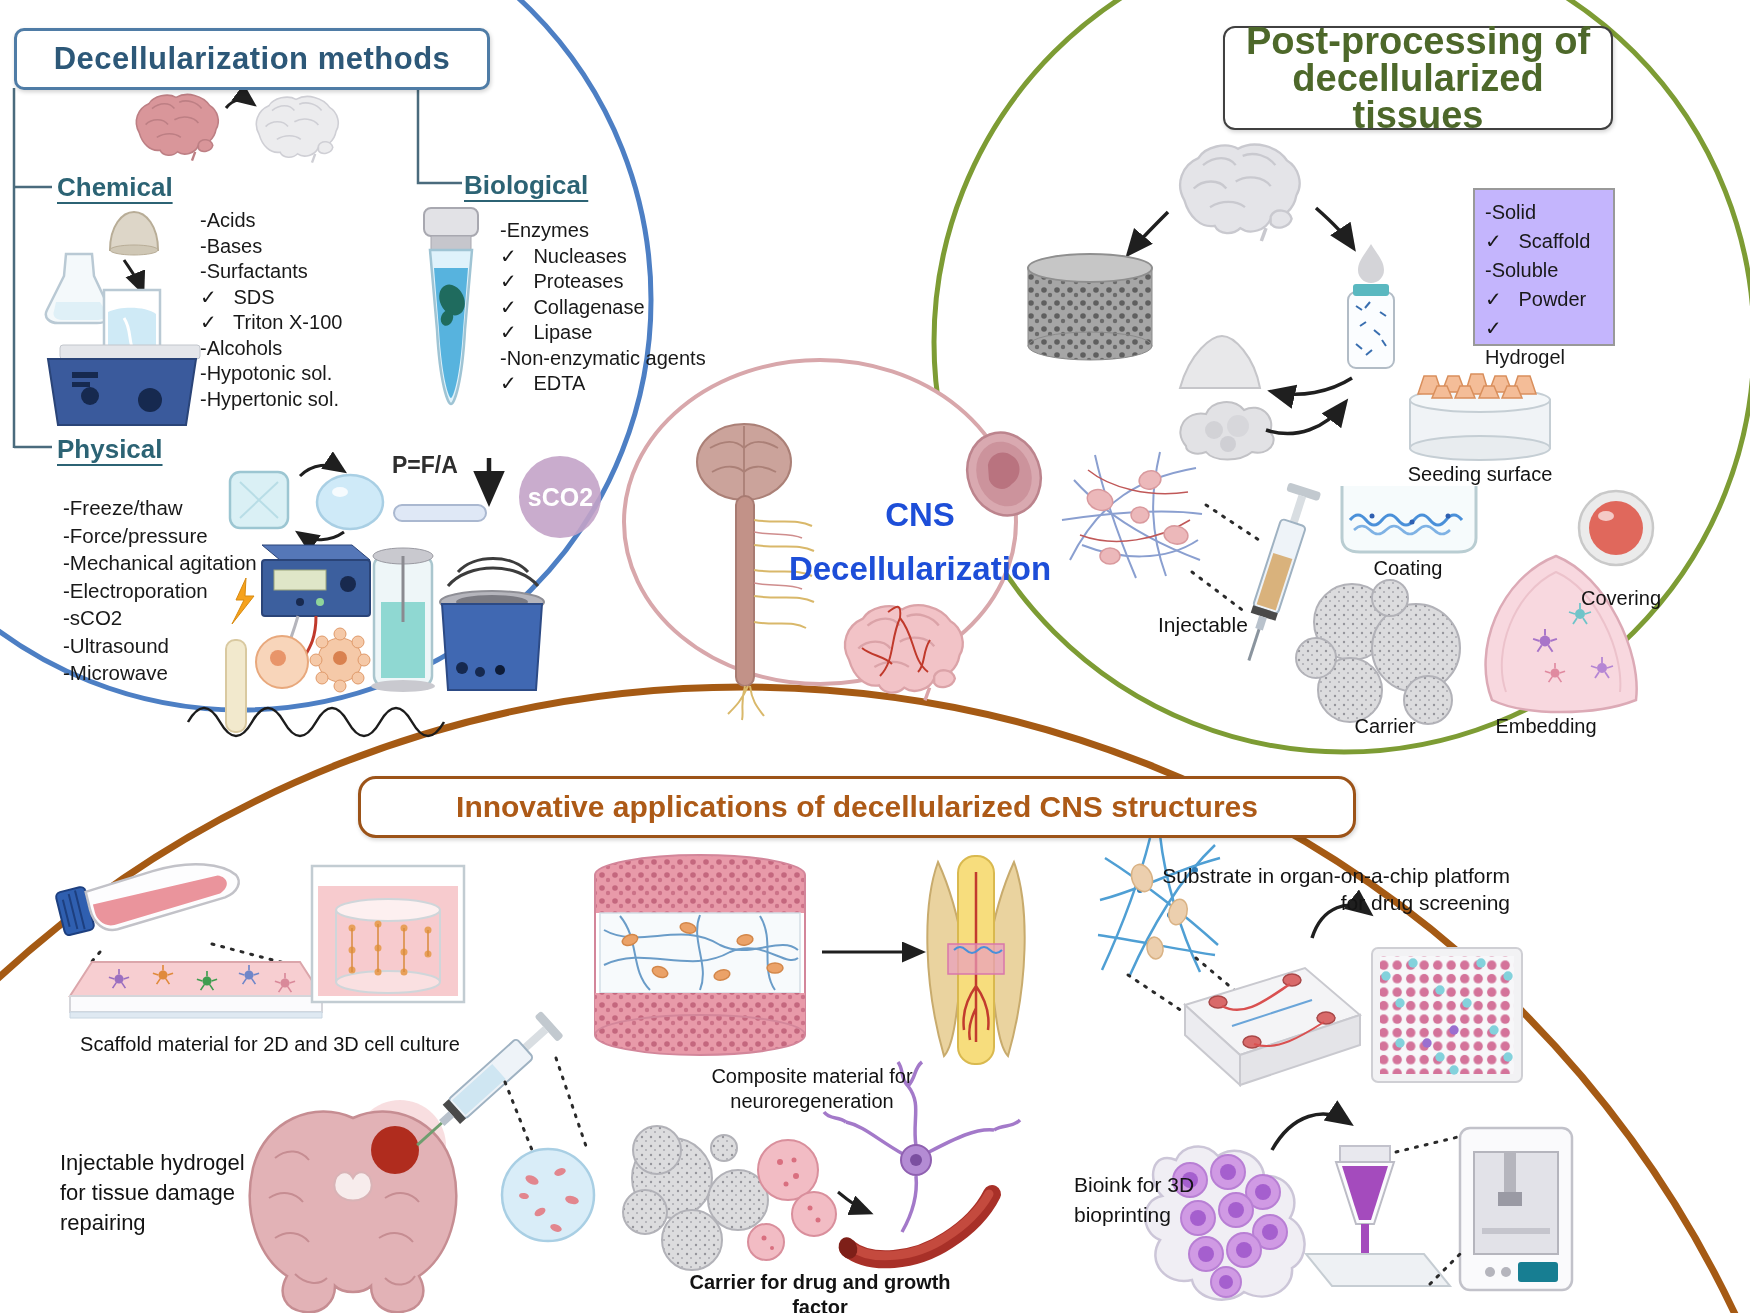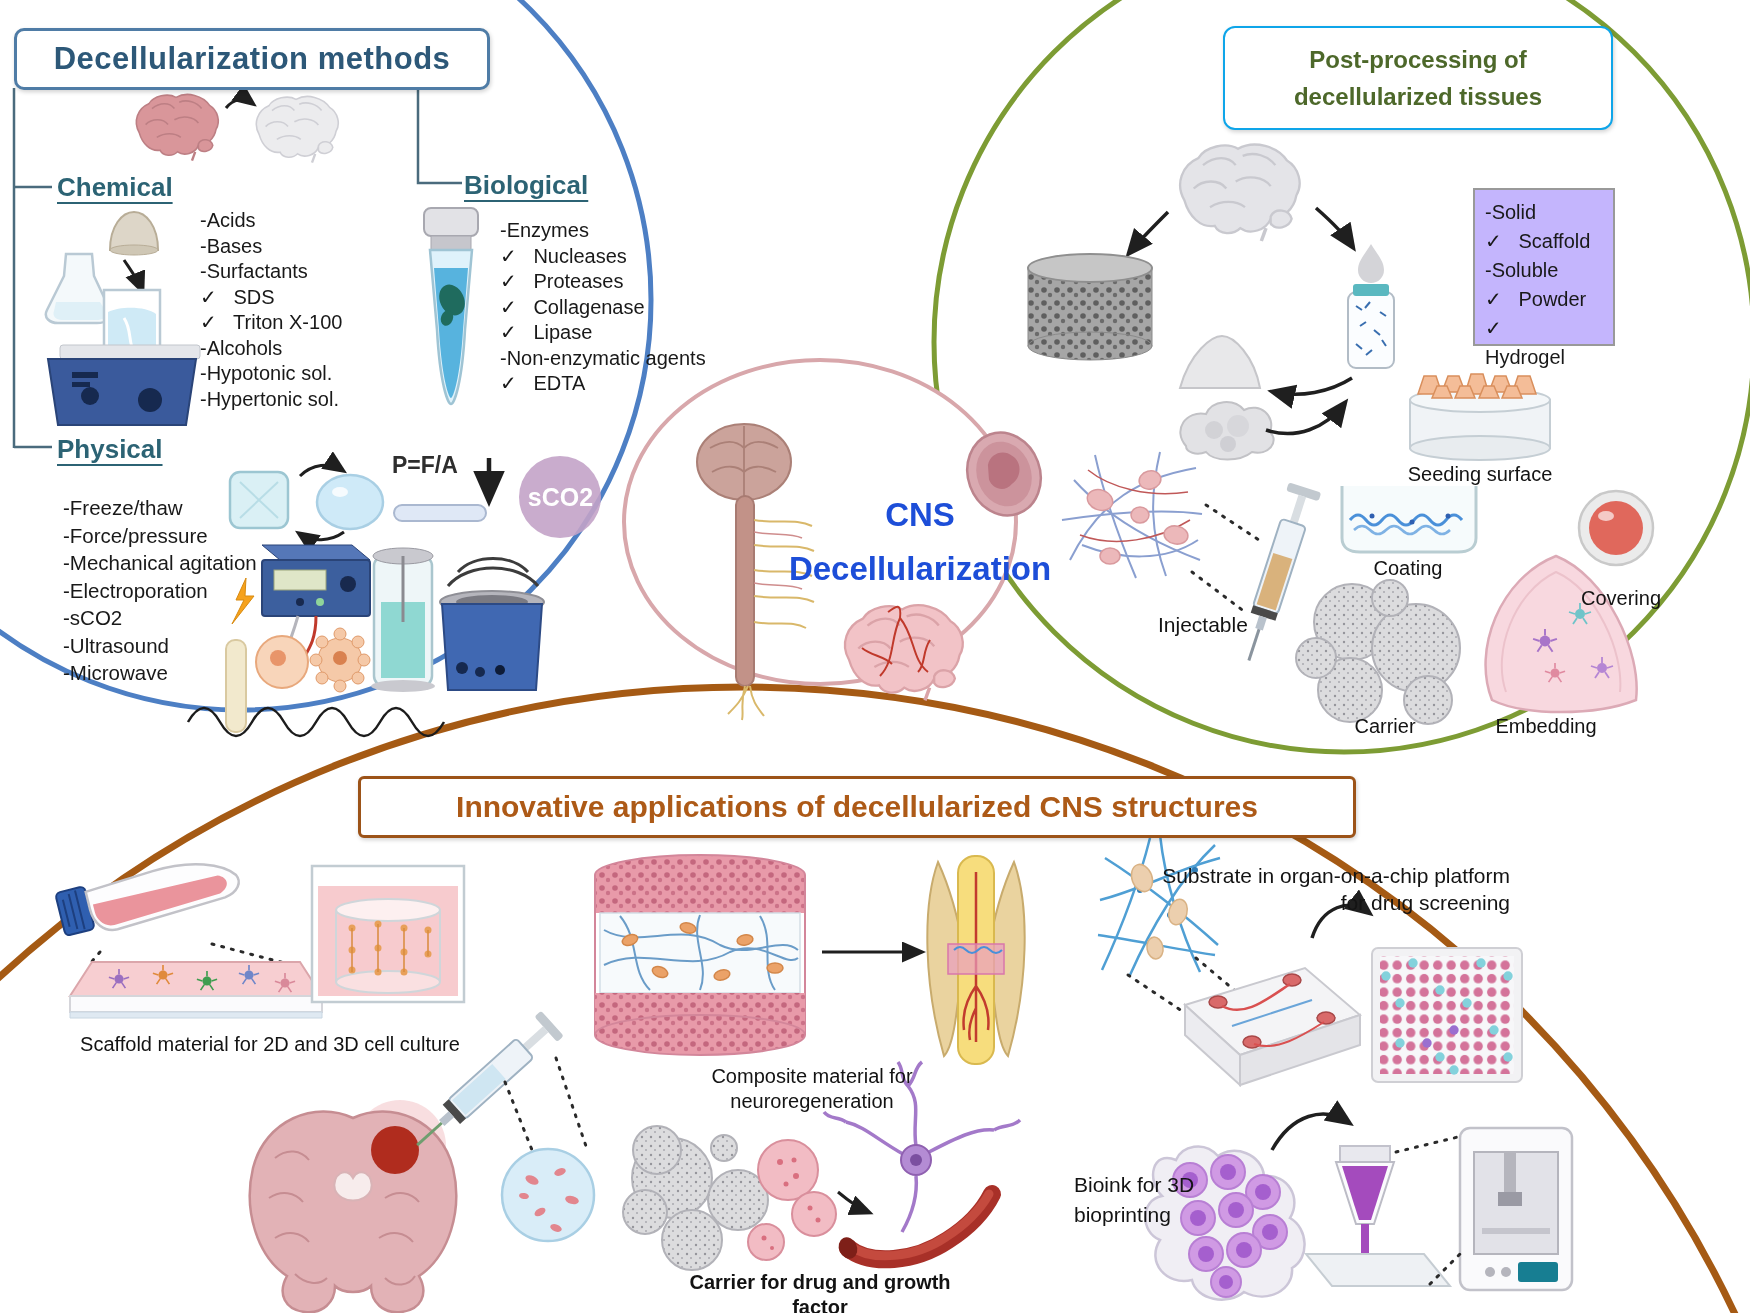--- a/index.html
+++ b/index.html
@@ -3,21 +3,21 @@
 <meta charset="utf-8">
 <style>
   html,body{margin:0;padding:0;background:#fff;}
   #stage{position:relative;width:1750px;height:1313px;overflow:hidden;background:#fff;
          font-family:"Liberation Sans",sans-serif;}
   svg{position:absolute;left:0;top:0;}
   .abs{position:absolute;}
   .box{position:absolute;background:#fff;border-radius:10px;box-shadow:1px 2px 4px rgba(0,0,0,.18);
        display:flex;align-items:center;justify-content:center;text-align:center;}
   .t-methods{border:3px solid #4f7ca6;color:#2d5878;font-size:31px;font-weight:700;letter-spacing:.5px;}
-  .t-post{border:2px solid #0ea5e9;color:#4d682a;font-size:24px;font-weight:700;line-height:37px;}
+  .t-post{border:2px solid #404040;color:#4d682a;font-size:38px;font-weight:700;line-height:37px;}
   .t-apps{border:3px solid #9c5318;color:#ad5a17;font-size:30px;font-weight:700;}
   .subhead{position:absolute;color:#2c6374;font-size:26px;font-weight:700;
            text-decoration:underline;text-underline-offset:6px;text-decoration-thickness:2px;}
   .list{position:absolute;}
   .li{white-space:pre-wrap;font-size:20px;line-height:25.5px;color:#191919;}
   .li-phys{line-height:27.5px;font-size:20.5px;}
   .li-opt{line-height:29px;font-size:20px;}
   .lbl{position:absolute;color:#131313;font-size:20px;line-height:25px;}
   .ctr{text-align:center;}
   .rt{text-align:right;}
@@ -655,25 +655,28 @@
 <div class="lbl ctr" style="left:1398px;top:462px;width:164px;">Seeding surface</div>
 <div class="lbl ctr" style="left:1348px;top:556px;width:120px;">Coating</div>
 <div class="lbl ctr" style="left:1556px;top:586px;width:130px;">Covering</div>
 <div class="lbl lbl21" style="left:1158px;top:612px;">Injectable</div>
 <div class="lbl ctr" style="left:1335px;top:714px;width:100px;">Carrier</div>
 <div class="lbl ctr" style="left:1486px;top:714px;width:120px;">Embedding</div>
 
 <div class="cns" style="left:770px;top:488px;width:300px;">CNS
 Decellularization</div>
 
-<div class="box t-apps" style="left:358px;top:776px;width:992px;height:56px;border-radius:6px;">
+<div class="box t-apps" style="left:358px;top:776px;width:992px;height:56px;border-radius:18px;">
   <span>Innovative applications of decellularized CNS structures</span>
 </div>
 
 <div class="lbl ctr" style="left:60px;top:1032px;width:420px;">Scaffold material for 2D and 3D cell culture</div>
+<div class="lbl lbl22 pre" style="left:60px;top:1148px;">Injectable hydrogel
+for tissue damage
+repairing</div>
 <div class="lbl ctr" style="left:632px;top:1064px;width:360px;">Composite material for neuroregeneration</div>
 <div class="lbl ctr" style="left:660px;top:1270px;width:320px;font-weight:bold;">Carrier for drug and growth factor</div>
 <div class="lbl lbl21 rt pre" style="left:1150px;top:862px;width:360px;line-height:27px;">Substrate in organ-on-a-chip platform
 for drug screening</div>
 <div class="lbl lbl21 pre" style="left:1074px;top:1150px;line-height:30px;margin-top:20px;">Bioink for 3D
 bioprinting</div>
 
 </div>
 
 </body></html>

